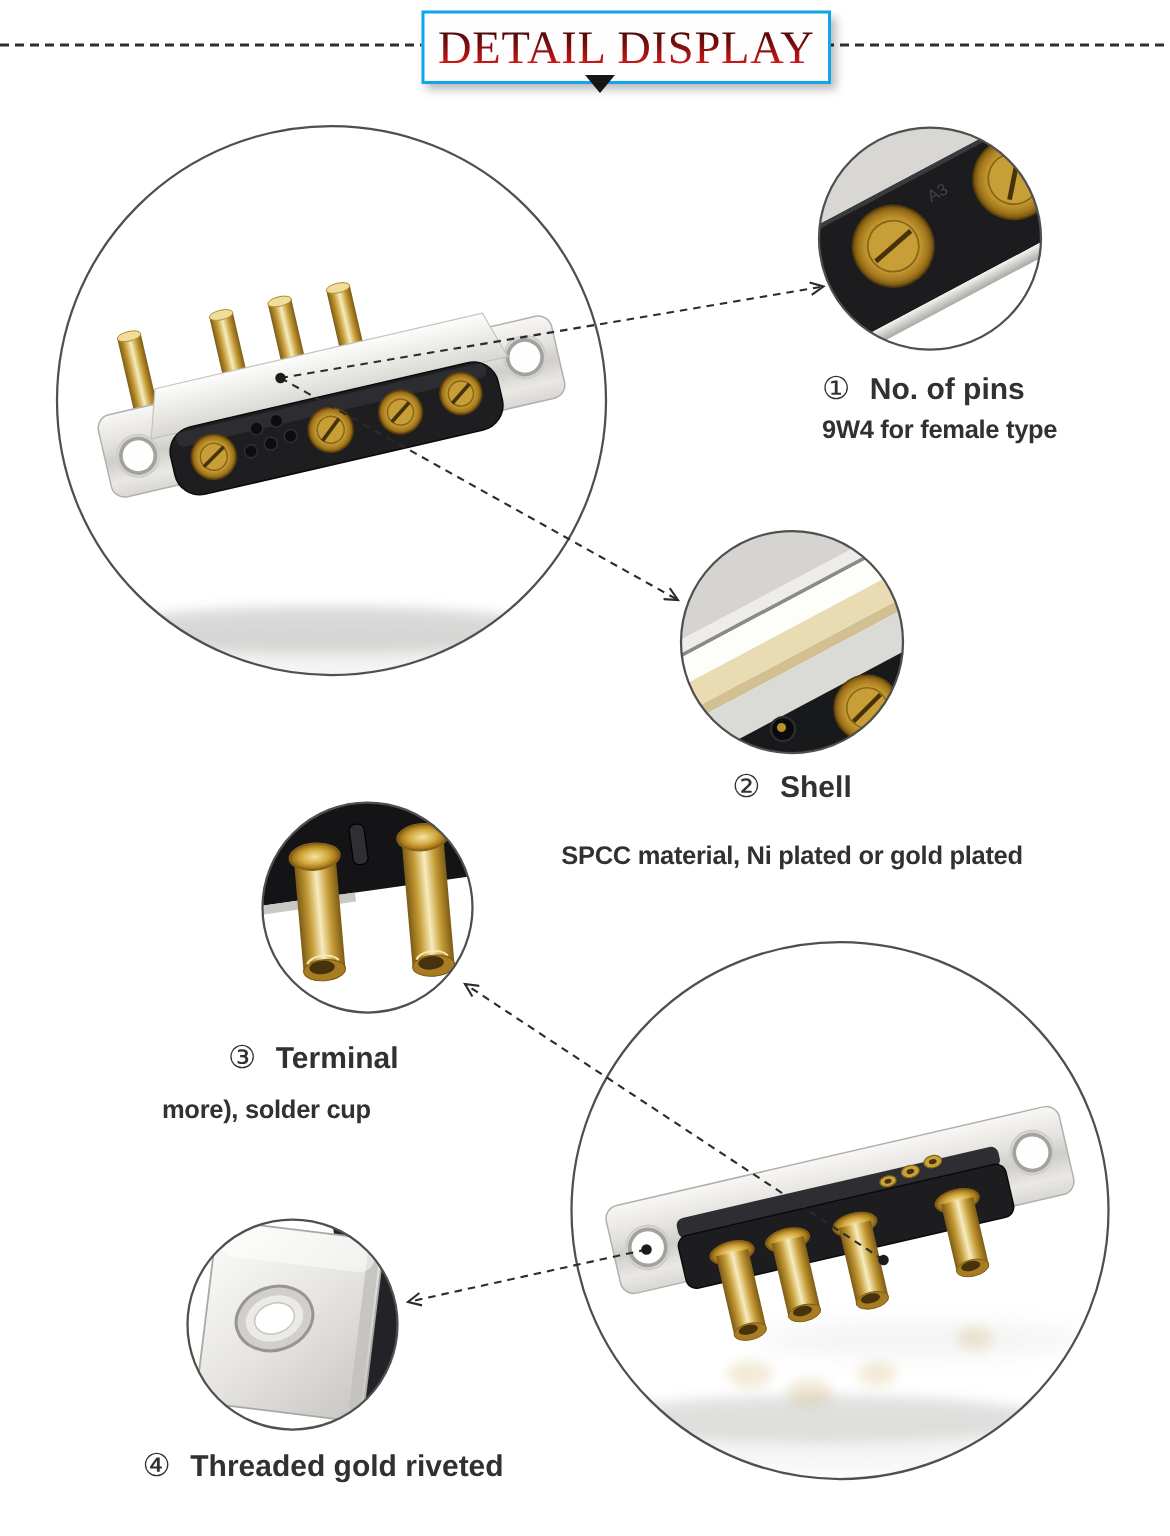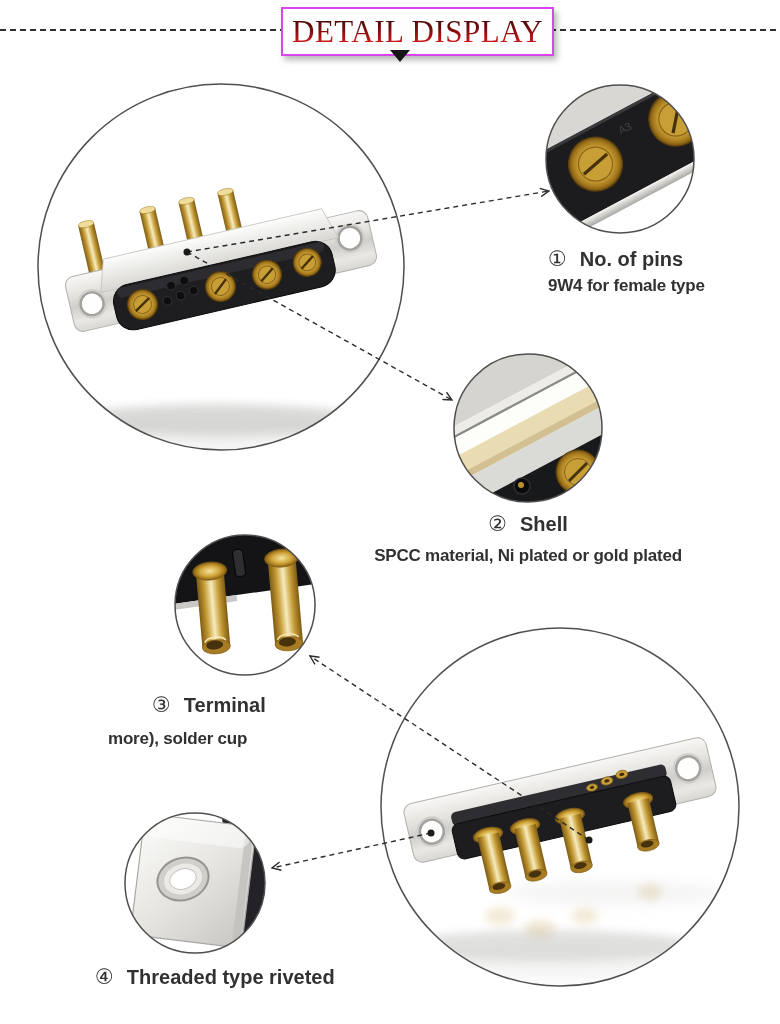--- a/index.html
+++ b/index.html
@@ -1,36 +1,36 @@
 <!DOCTYPE html>
 <html><head>
 <meta charset="utf-8">
 <style>
   html,body{margin:0;padding:0;background:#fff;}
   .page{position:relative;width:780px;height:1024px;background:#fff;overflow:hidden;
         font-family:"Liberation Sans","DejaVu Sans",sans-serif;}
   svg.scene{position:absolute;left:0;top:0;z-index:1;}
   .title-box{position:absolute;left:281px;top:7px;height:45px;padding:0 9px;background:#fefefe;
-             border:2px solid #d946ef;box-shadow:3px 4px 6px rgba(0,0,0,.28);
+             border:2px solid #0ea5e9;box-shadow:3px 4px 6px rgba(0,0,0,.28);
              display:flex;align-items:center;z-index:2;}
   .title-text{font-family:"Liberation Serif","DejaVu Serif",serif;font-size:31px;letter-spacing:.5px;
               white-space:nowrap;
               background:linear-gradient(180deg,#2e0707 0%,#6e0c0c 38%,#c11414 72%,#ef2b2b 100%);
               -webkit-background-clip:text;background-clip:text;color:transparent;}
   .pointer{position:absolute;left:390px;top:50px;width:0;height:0;z-index:2;
            border-left:10px solid transparent;border-right:10px solid transparent;
            border-top:12px solid #161616;}
   .callout{position:absolute;z-index:2;color:#313131;}
   .head{display:flex;align-items:baseline;gap:13px;font-weight:700;font-size:20px;white-space:nowrap;}
   .num{font-weight:400;font-size:21px;}
   .line{font-weight:700;font-size:17px;letter-spacing:-.2px;white-space:nowrap;margin-top:5px;}
   .pins{left:548px;top:247px;}
   .shell{left:368px;top:512px;width:320px;}
   .shell .head{justify-content:center;}
-  .shell .line{margin-top:10px;text-align:center;}
+  .shell .line{margin-top:24px;text-align:center;}
   .terminal{left:108px;top:693px;width:280px;}
   .terminal .head{margin-left:44px;margin-bottom:8px;}
   .terminal .line{margin-top:0;line-height:28.5px;}
   .rivet{left:95px;top:965px;}
   .ring{fill:none;stroke:#4f4f4f;stroke-width:1.5;}
 </style>
 </head>
 <body>
 
 <div class="page">
@@ -311,17 +311,17 @@
   <div class="head">
     <span class="num">③</span>
     <span>Terminal</span>
   </div>
   <div class="line">more), solder cup</div>
 </div>
 
 <div class="callout rivet">
   <div class="head">
     <span class="num">④</span>
-    <span>Threaded type riveted</span>
+    <span>Threaded gold riveted</span>
   </div>
 </div>
 
 </div>
 
 </body></html>

